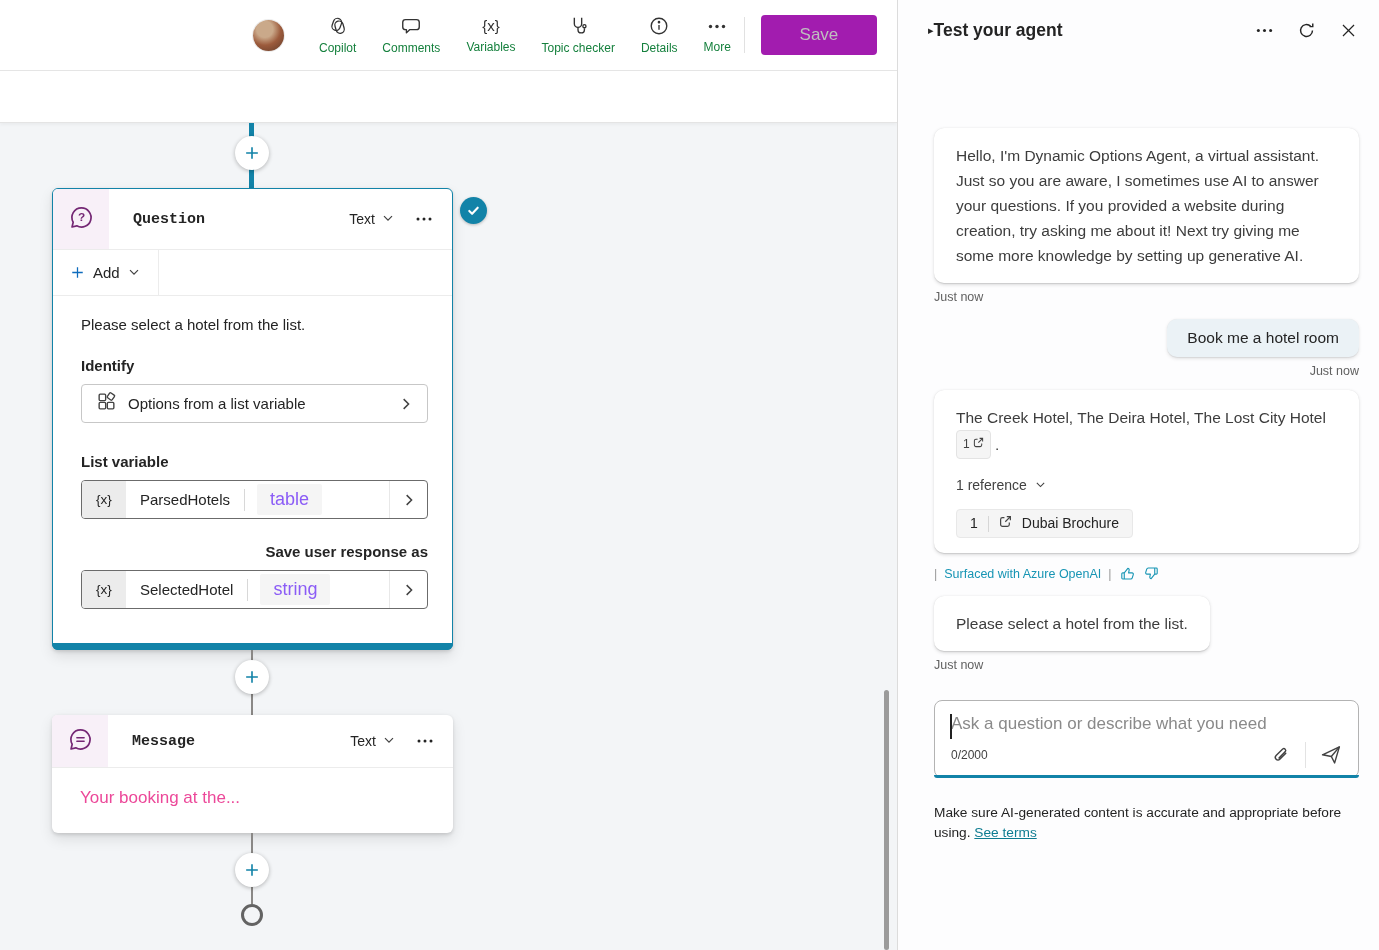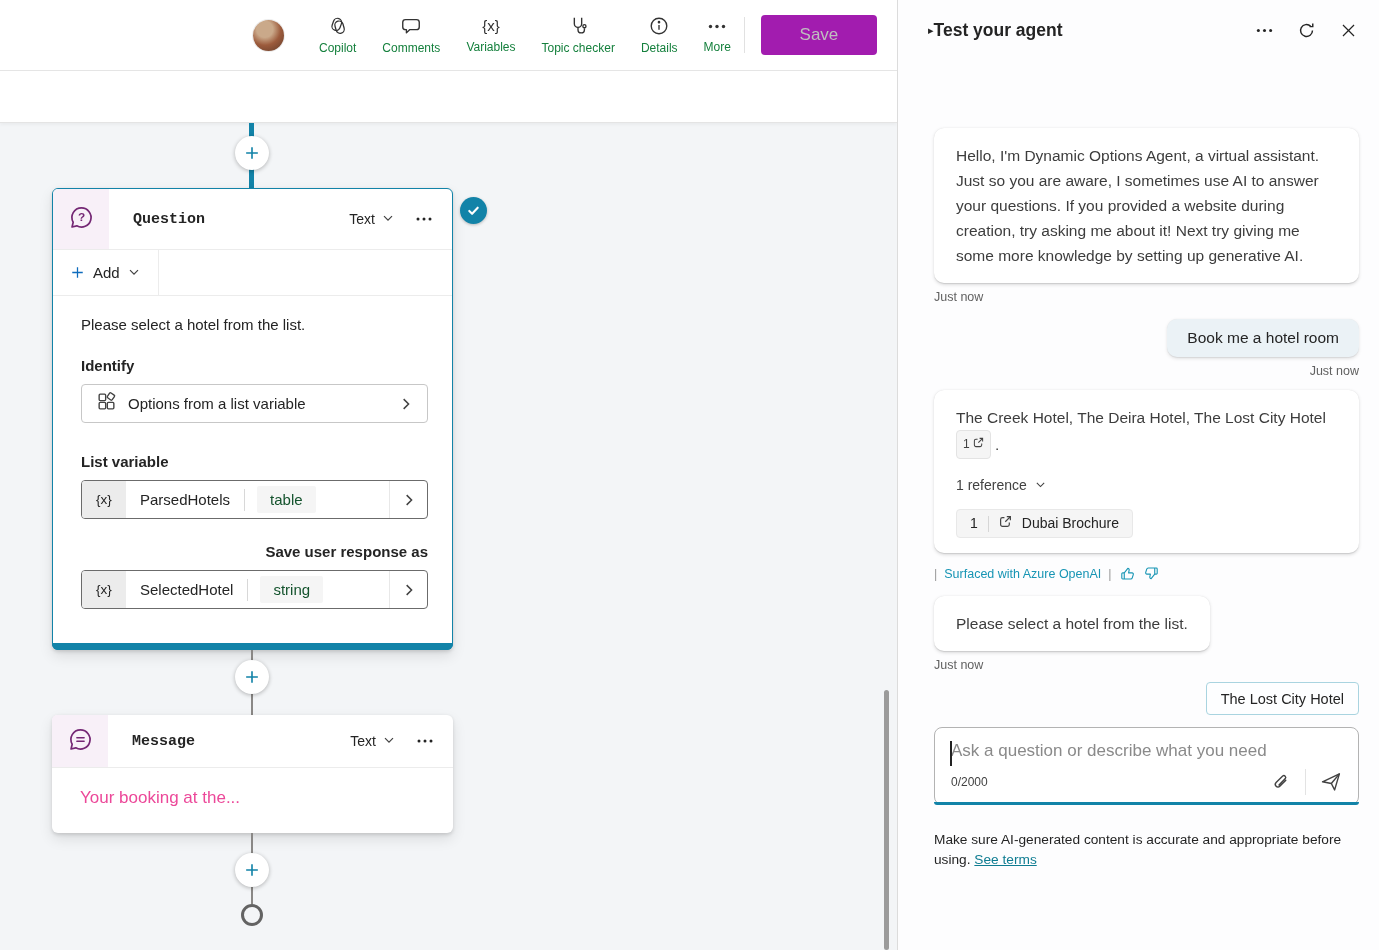--- a/index.html
+++ b/index.html
@@ -66,21 +66,21 @@
   .select-btn { margin-top:10px; height:39px; border:1px solid #c7c7c7; border-radius:4px;
     display:flex; align-items:center; padding:0 14px; gap:11px; cursor:pointer; background:#fff;justify-content:flex-end; }
   .select-btn .lbl { font-size:15px; }
   .chev-right { margin-left:auto; color:#424242; display:flex; }
   .var-field { margin-top:10px; height:39px; border:1px solid #6b6b6b; border-radius:4px;
     display:flex; align-items:center; overflow:hidden; cursor:pointer; background:#fff; }
   .var-token { width:44px; align-self:stretch; background:#ececec; display:flex;
     align-items:center; justify-content:center; font-size:13.5px; color:#242424; flex:none; }
   .var-name { font-size:15px; padding:0 14px; }
   .var-sep { width:1px; height:22px; background:#d8d8d8; }
-  .var-type { background:#f5f5f5; color:#14532d; font-size:15px; padding:5px 13px;
+  .var-type { background:#f5f5f5; color:#8b5cf6; font-size:18px; padding:5px 13px;
     margin-left:12px; border-radius:2px; }
   .var-chev { margin-left:auto; align-self:stretch; width:38px; display:flex; align-items:center;
     justify-content:center; border-left:1px solid #e8e8e8; color:#424242; }
   .m-body { font-size:17px; color:#ec4899; padding:20px 16px 0 28px; }
   .check-badge { position:absolute; left:460px; top:126px; width:27px; height:27px; border-radius:50%;
     background:#1283a8; display:flex; align-items:center; justify-content:center;
     box-shadow:0 1px 3px rgba(0,0,0,.25); z-index:4; }
   .canvas-scrollthumb { position:absolute; left:884px; top:619px; width:5px; height:260px;
     background:#9b9b9b; border-radius:3px; cursor:pointer; }
 
@@ -111,21 +111,21 @@
     color:#242424; margin-top:11px; align-self:flex-start; cursor:pointer; }
   .ref-chip .sep { width:1px; height:16px; background:#d6d6d6; }
   .azure-row { display:flex; align-items:center; gap:7px; margin-top:12px; font-size:12.5px; }
   .azure-row .pipe { color:#9b9b9b; }
   .azure-link { color:#1795b4; cursor:pointer; }
   .fb-icon { color:#1795b4; cursor:pointer; display:flex; }
   .pill-row { display:flex; justify-content:flex-end; gap:13px; margin-top:10px; }
   .pill { height:33px; background:#fdfeff; border:1px solid #a9d4e0; border-radius:4px;
     padding:0 14px; font-size:14.5px; color:#242424; display:flex; align-items:center;
     cursor:pointer; font-family:inherit; }
-  .inputbox { position:relative; margin-top:12px; border:1px solid #b3b3b3; border-radius:8px;
+  .inputbox { position:relative; margin-top:28px; border:1px solid #b3b3b3; border-radius:8px;
     background:#fff; padding:13px 16px 9px; }
   .inputbox::after { content:""; position:absolute; left:-1px; right:-1px; bottom:-1px; height:3px;
     background:#1283a8; border-radius:0 0 8px 8px; }
   .inputbox input { width:100%; border:none; outline:none; font-size:17px;
     font-family:inherit; color:#242424; background:transparent; }
   .inputbox input::placeholder { color:#8a8a8a; }
   .caret-bar { position:absolute; left:15px; top:13px; width:1.5px; height:25px; background:#222; }
   .input-foot { display:flex; align-items:center; margin-top:8px; }
   .char-count { font-size:12px; color:#424242; }
   .if-icons { margin-left:auto; display:flex; align-items:center; gap:14px; }
@@ -435,23 +435,20 @@
         <span class="fb-icon">
           <svg width="17" height="17" viewBox="0 0 20 20" fill="none" stroke="currentColor" stroke-width="1.3" stroke-linejoin="round" style="transform:rotate(180deg)">
             <path d="M6.2 16.5H4.4a1.1 1.1 0 0 1-1.1-1.1v-5a1.1 1.1 0 0 1 1.1-1.1h1.8m0 7.2V9.3m0 7.2h7.6a1.9 1.9 0 0 0 1.8-1.35l1.2-3.9A1.5 1.5 0 0 0 15.4 9.3h-4.1l.65-3.4A1.55 1.55 0 0 0 10.4 4L6.2 9.3"></path>
           </svg>
           </span>
       </div>
 
       <div class="bubble-bot fit" style="margin-top:14px;">Please select a hotel from the list.</div>
       <div class="timestamp">Just now</div>
 
-      <div class="pill-row">
-        <button class="pill">The Lost City Hotel</button>
-      </div>
 
       <div class="inputbox">
         <div class="caret-bar"></div>
         <input type="text" placeholder="Ask a question or describe what you need" style="">
         <div class="input-foot">
           <span class="char-count">0/2000</span>
           <span class="if-icons">
             <span class="if-icon">
               <svg width="20" height="20" viewBox="0 0 20 20" fill="none" stroke="#424242" stroke-width="1.4" stroke-linecap="round">
                 <path d="M14.8 8.3l-6 6a2.6 2.6 0 0 1-3.7-3.7l6.6-6.6a1.85 1.85 0 0 1 2.6 2.6l-6.3 6.3"></path>

